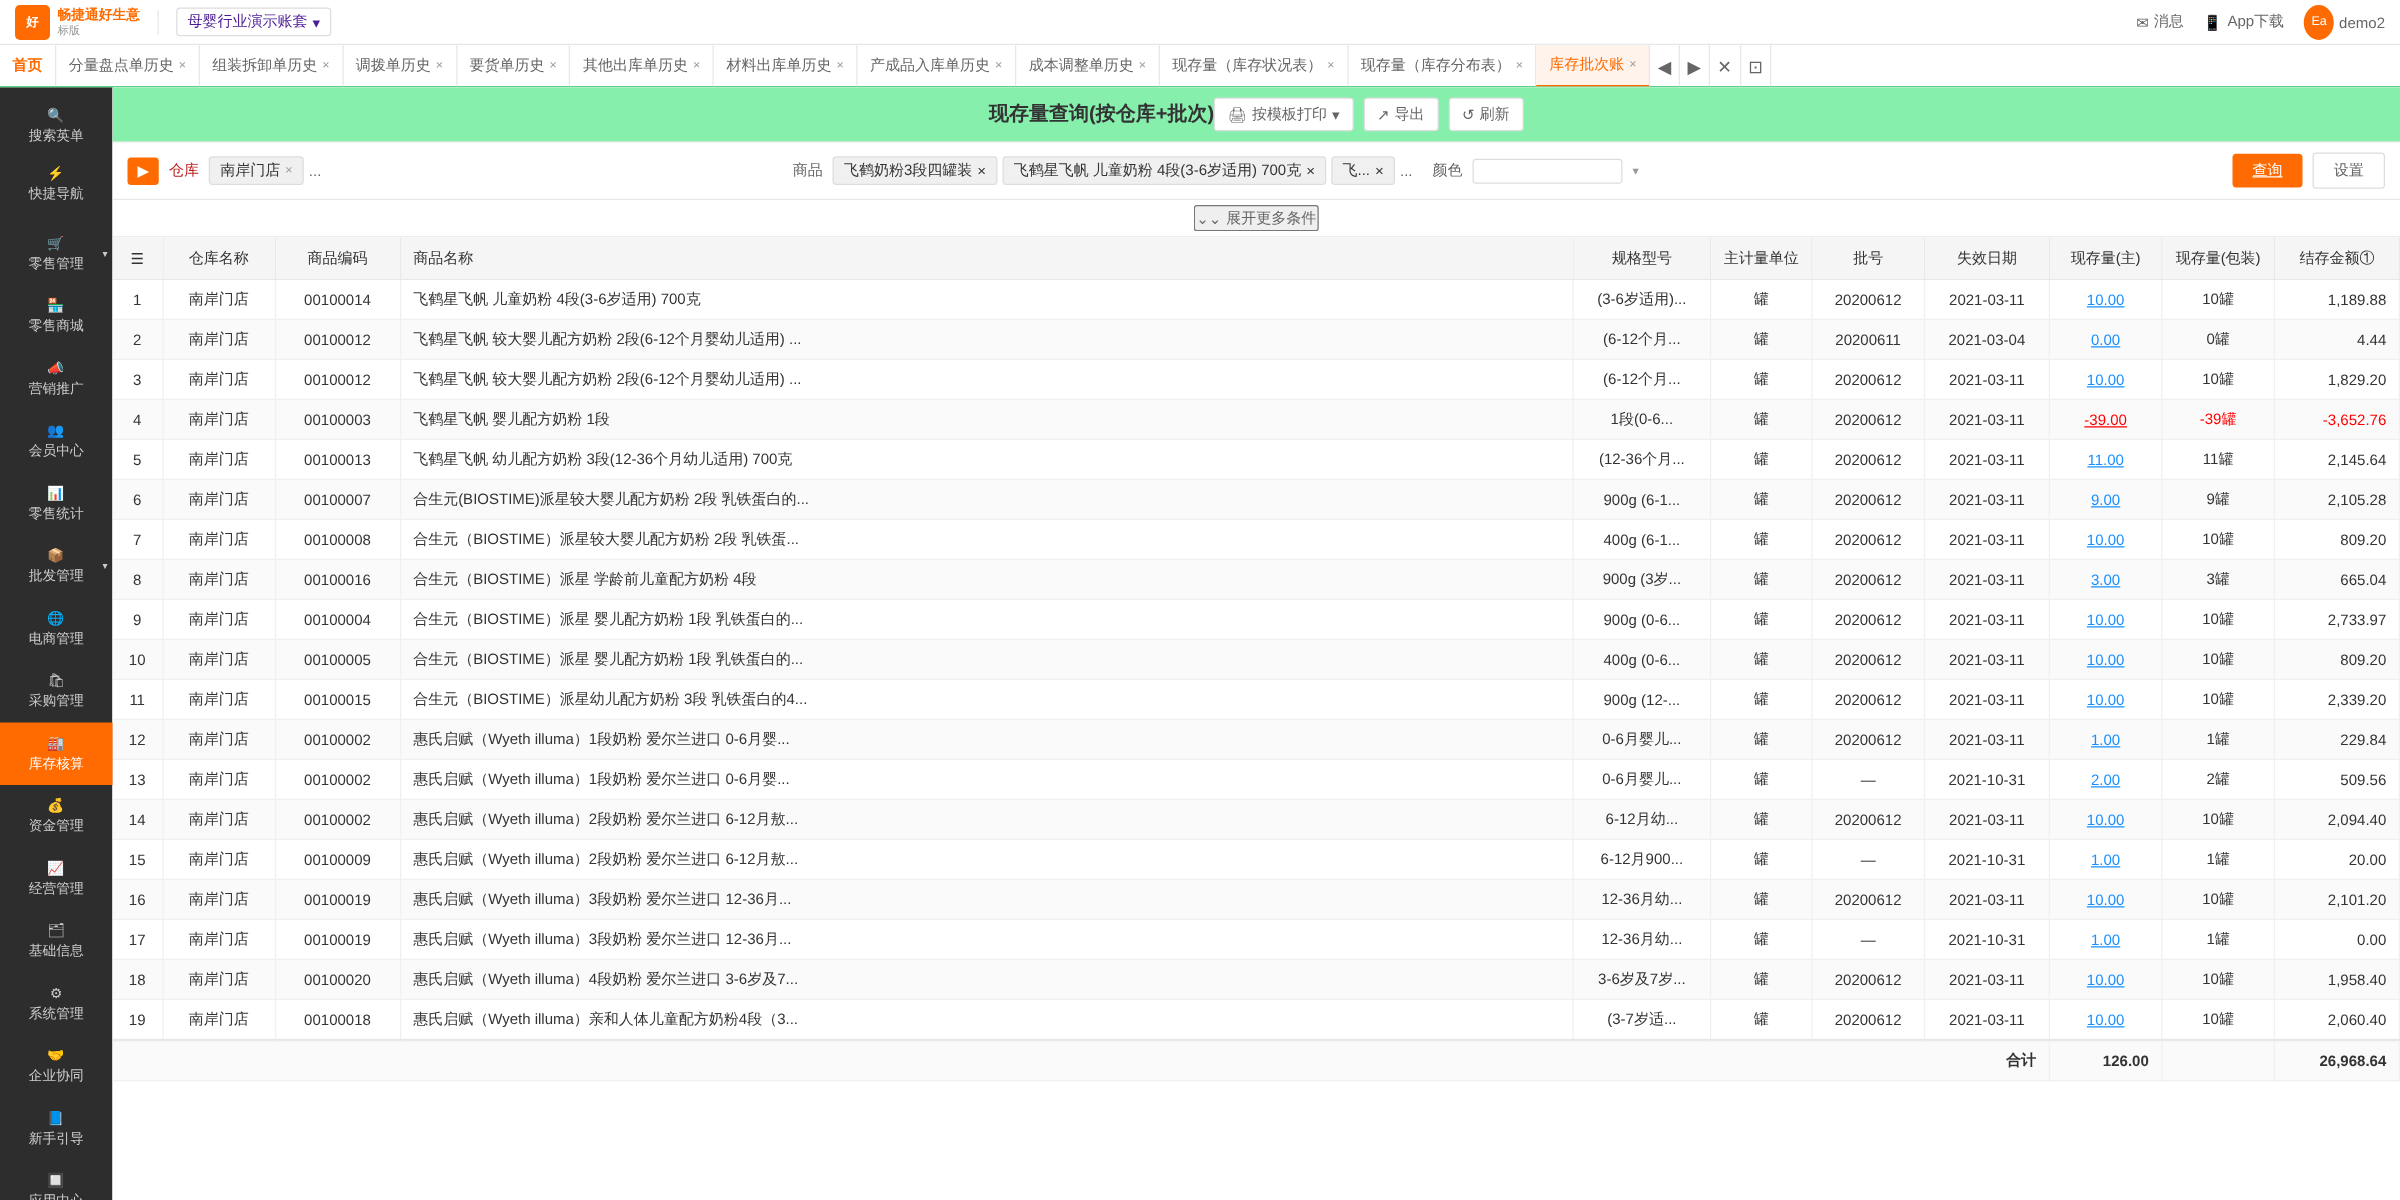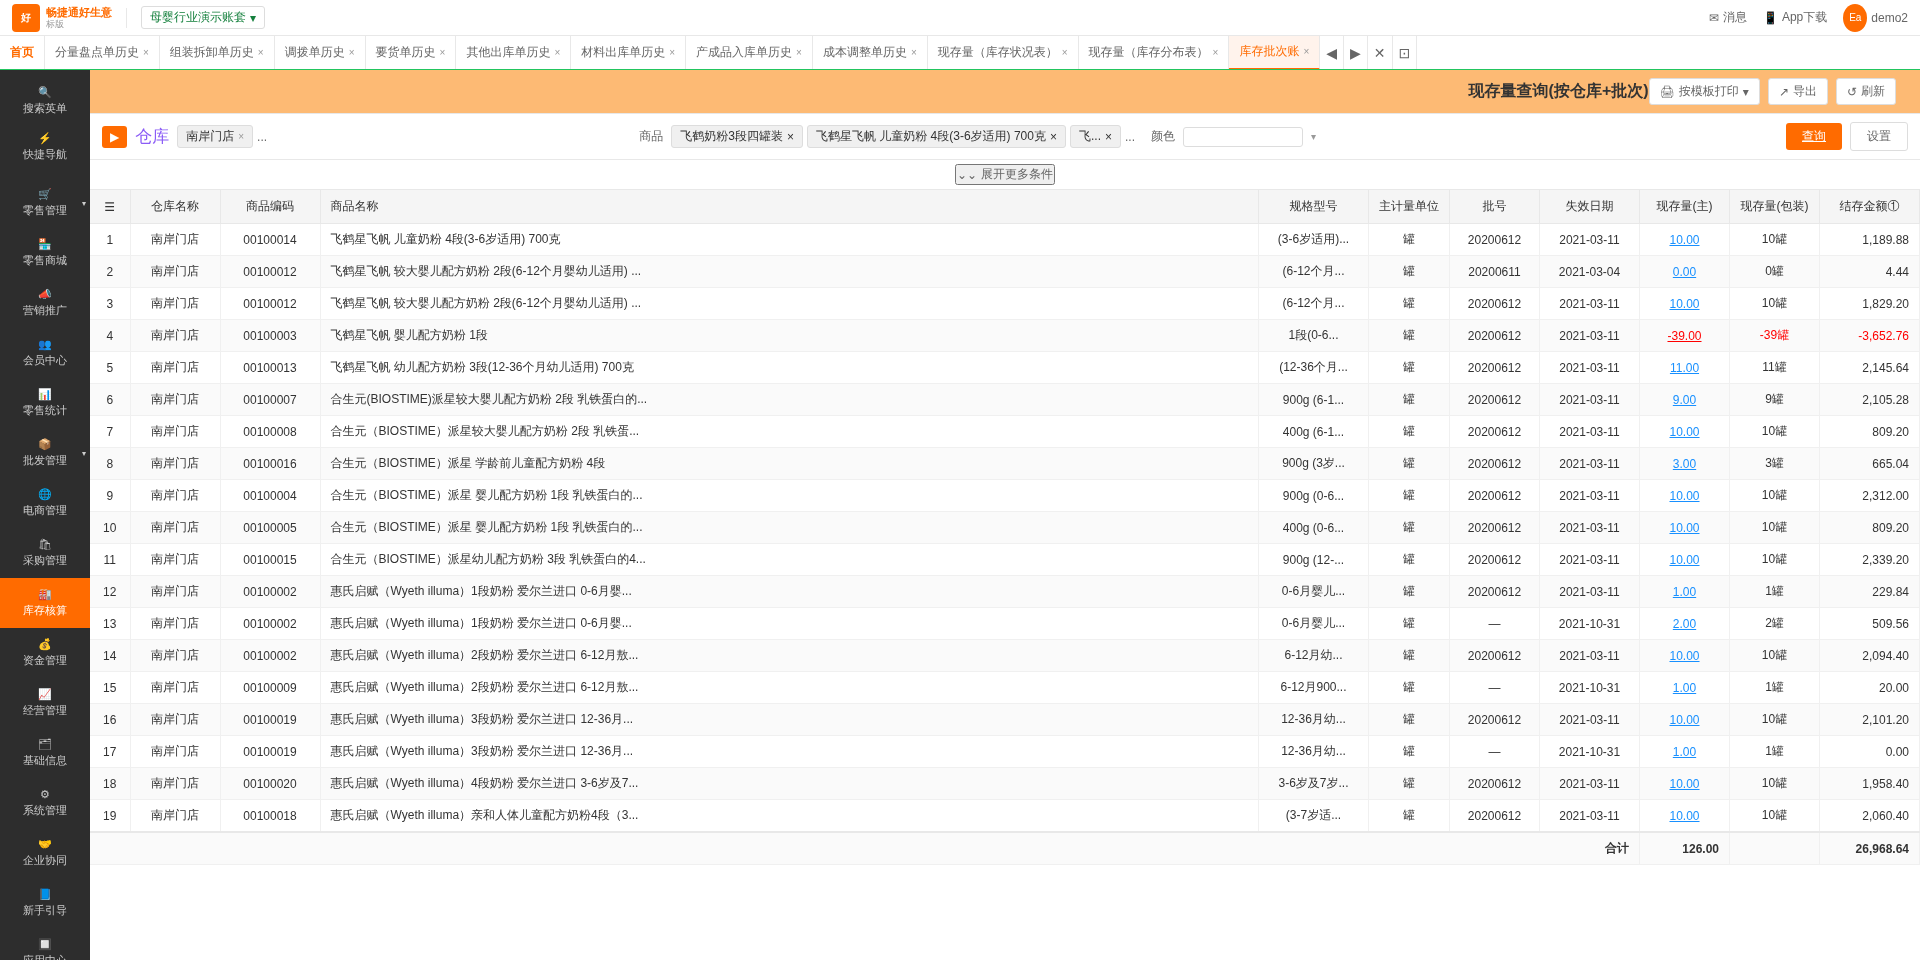--- a/index.html
+++ b/index.html
@@ -3,21 +3,21 @@
   <meta charset="utf-8">
   <style>
     * { margin: 0; padding: 0; box-sizing: border-box; }
     body { font-family: 'Microsoft YaHei', Arial, sans-serif; font-size: 12px; background: #f5f5f5; color: #333; width: 1920px; height: 960px; overflow: hidden; }
 
     
     .top-bar { display: flex; align-items: center; background: #fff; height: 36px; padding: 0 12px; border-bottom: 1px solid #e8e8e8; justify-content: space-between; }
     .logo-area { display: flex; align-items: center; gap: 6px; }
     .logo-icon { width: 28px; height: 28px; background: #ff6b00; border-radius: 4px; display: flex; align-items: center; justify-content: center; color: #fff; font-size: 10px; font-weight: bold; }
     .logo-text { font-size: 11px; color: #ff6b00; font-weight: bold; }
-    .store-selector { display: flex; align-items: center; gap: 4px; font-size: 12px; color: #15803d; cursor: pointer; padding: 2px 8px; border: 1px solid #ddd; border-radius: 3px; }
+    .store-selector { display: flex; align-items: center; gap: 4px; font-size: 12px; color: #4c1d95; cursor: pointer; padding: 2px 8px; border: 1px solid #ddd; border-radius: 3px; }
     .top-right { display: flex; align-items: center; gap: 16px; font-size: 12px; color: #666; }
     .top-right-item { display: flex; align-items: center; gap: 4px; cursor: pointer; }
     .avatar { width: 24px; height: 28px; border-radius: 50%; background: #ff6b00; display: flex; align-items: center; justify-content: center; color: #fff; font-size: 10px; }
 
     
     .tab-bar { display: flex; align-items: center; background: #fff; height: 34px; border-bottom: 1px solid #22c55e; overflow: hidden; }
     .tab-item { display: flex; align-items: center; padding: 0 10px; height: 34px; border-right: 1px solid #e8e8e8; font-size: 12px; color: #666; cursor: pointer; white-space: nowrap; gap: 4px; flex-shrink: 0; }
     .tab-item.home { color: #ff6b00; font-weight: bold; }
     .tab-item .close-x { color: #999; font-size: 10px; cursor: pointer; }
     .tab-active { background: #fff3ec; color: #ff6b00; border-bottom: 2px solid #ff6b00; }
@@ -32,31 +32,31 @@
     .sidebar-nav { color: #ccc; font-size: 11px; padding: 8px 4px; text-align: center; cursor: pointer; width: 100%; display: flex; flex-direction: column; align-items: center; gap: 2px; }
     .sidebar-divider { width: 70%; height: 1px; background: #444; margin: 4px 0; }
     .sidebar-menu-item { color: #ccc; font-size: 11px; padding: 10px 4px; text-align: center; cursor: pointer; width: 100%; display: flex; flex-direction: column; align-items: center; gap: 2px; position: relative; }
     .sidebar-menu-item.active { background: #ff6b00; color: #fff; }
     .sidebar-menu-item .arrow { position: absolute; right: 4px; top: 50%; transform: translateY(-50%); font-size: 8px; }
 
     
     .content-area { flex: 1; display: flex; flex-direction: column; overflow: hidden; background: #f0f0f0; }
 
     
-    .page-header { background: #fdba74; padding: 8px 24px; display: flex; align-items: center; justify-content: flex-end; border-bottom: 1px solid #e8e8e8; }
+    .page-header { background: #86efac; padding: 8px 24px; display: flex; align-items: center; justify-content: center; border-bottom: 1px solid #e8e8e8; }
     .page-title { font-size: 16px; font-weight: bold; color: #333; }
     .header-actions { display: flex; align-items: center; gap: 8px; }
     .btn-print { display: flex; align-items: center; gap: 4px; padding: 4px 10px; border: 1px solid #ddd; border-radius: 3px; background: #fff; cursor: pointer; font-size: 12px; color: #666; }
     .btn-export { display: flex; align-items: center; gap: 4px; padding: 4px 10px; border: 1px solid #ddd; border-radius: 3px; background: #fff; cursor: pointer; font-size: 12px; color: #666; }
     .btn-refresh { display: flex; align-items: center; gap: 4px; padding: 4px 10px; border: 1px solid #ddd; border-radius: 3px; background: #fff; cursor: pointer; font-size: 12px; color: #666; }
 
     
     .filter-bar { background: #fff; padding: 8px 12px; border-bottom: 1px solid #e8e8e8; display: flex; align-items: center; gap: 8px; flex-wrap: wrap; }
     .filter-expand-btn { background: #ff6b00; color: #fff; border: none; border-radius: 3px; padding: 4px 8px; cursor: pointer; font-size: 12px; display: flex; align-items: center; }
-    .filter-label { font-size: 17px; color: #8b5cf6; white-space: nowrap; }
+    .filter-label { font-size: 12px; color: #b91c1c; white-space: nowrap; }
     .filter-tag-container { display: flex; align-items: center; gap: 4px; flex: 1; }
     .filter-tag { display: flex; align-items: center; gap: 4px; background: #f0f0f0; border: 1px solid #ddd; border-radius: 3px; padding: 2px 8px; font-size: 12px; color: #333; }
     .filter-tag .tag-close { color: #999; cursor: pointer; font-size: 10px; }
     .filter-more { color: #666; cursor: pointer; font-size: 12px; }
     .filter-product-label { font-size: 12px; color: #666; white-space: nowrap; }
     .filter-product-tags { display: flex; align-items: center; gap: 4px; }
     .filter-product-tag { display: flex; align-items: center; gap: 4px; background: #f0f0f0; border: 1px solid #ddd; border-radius: 3px; padding: 2px 8px; font-size: 12px; color: #333; }
     .filter-color-label { font-size: 12px; color: #666; margin-left: 8px; }
     .filter-color-input { border: 1px solid #ddd; border-radius: 3px; padding: 2px 8px; font-size: 12px; width: 120px; }
     .filter-color-arrow { color: #999; font-size: 10px; cursor: pointer; }
@@ -463,21 +463,21 @@
     <td class="col-index">9</td>
     <td class="col-warehouse">南岸门店</td>
     <td class="col-code">00100004</td>
     <td class="col-name text-left">合生元（BIOSTIME）派星 婴儿配方奶粉 1段 乳铁蛋白的...</td>
     <td class="col-spec">900g (0-6...</td>
     <td class="col-unit">罐</td>
     <td class="col-batch">20200612</td>
     <td class="col-expire">2021-03-11</td>
     <td class="col-stock-main link-blue">10.00</td>
     <td class="col-stock-pack ">10罐</td>
-    <td class="col-balance text-right">2,312.00</td>
+    <td class="col-balance text-right">2,733.97</td>
   </tr>
             <tr style="background: rgb(250, 250, 250);">
     <td class="col-index">10</td>
     <td class="col-warehouse">南岸门店</td>
     <td class="col-code">00100005</td>
     <td class="col-name text-left">合生元（BIOSTIME）派星 婴儿配方奶粉 1段 乳铁蛋白的...</td>
     <td class="col-spec">400g (0-6...</td>
     <td class="col-unit">罐</td>
     <td class="col-batch">20200612</td>
     <td class="col-expire">2021-03-11</td>

